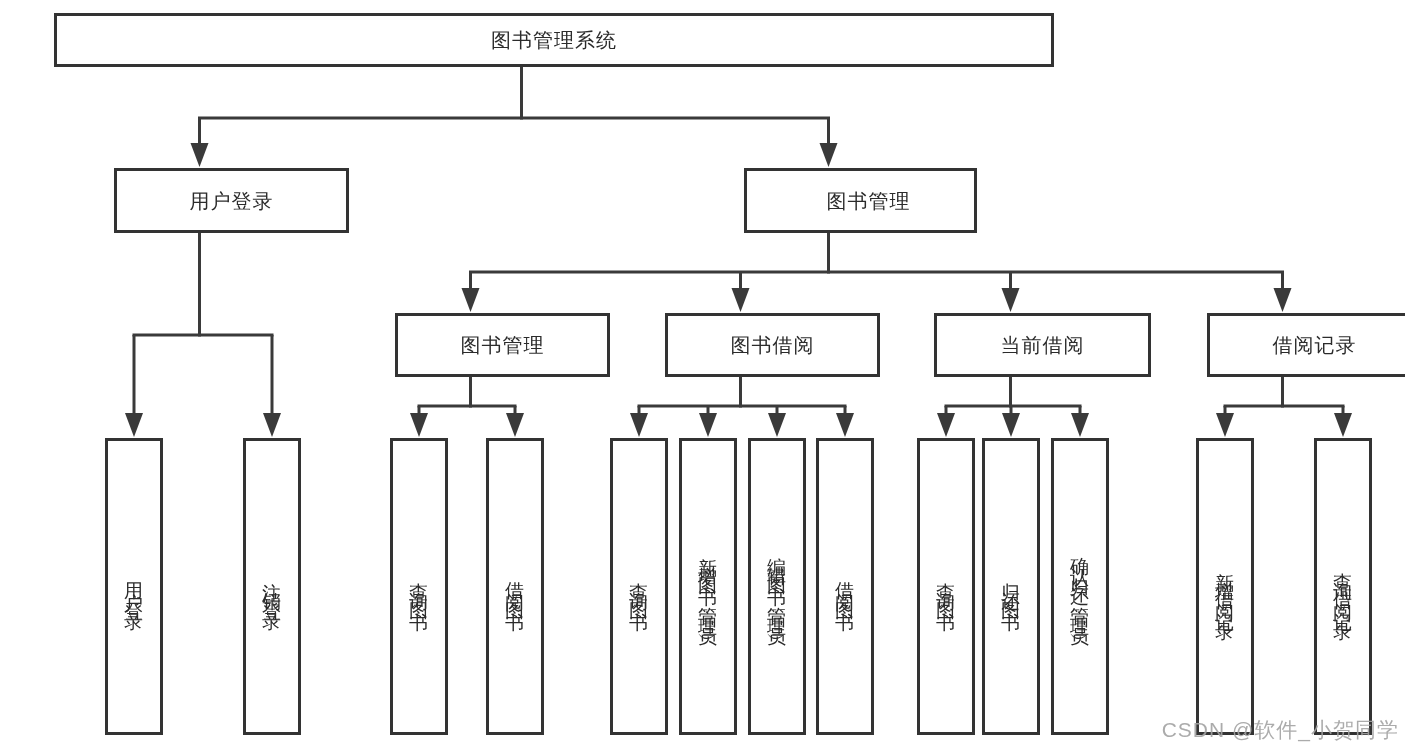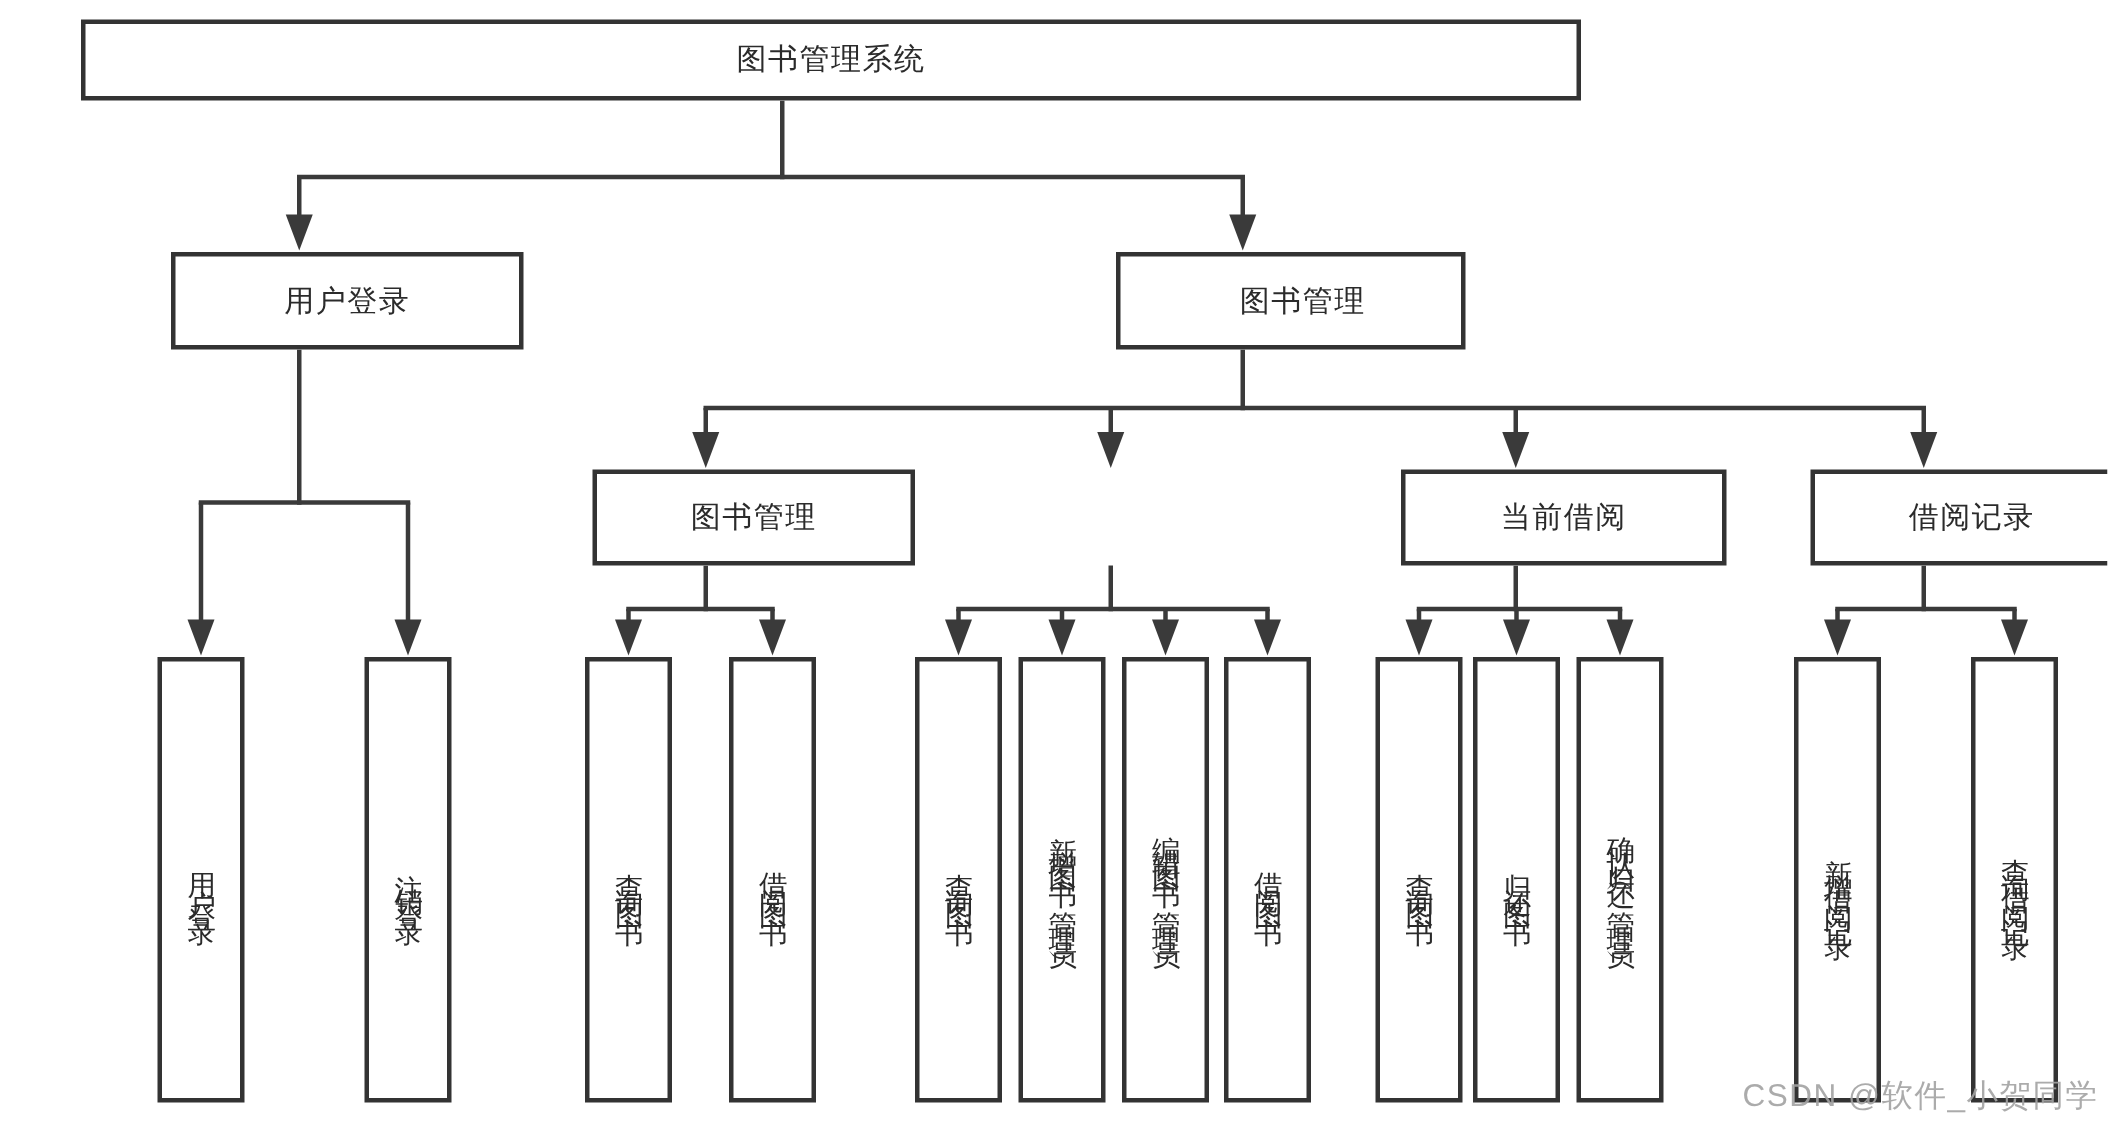--- a/index.html
+++ b/index.html
@@ -143,20 +143,21 @@
     <polygon points="1216,413 1234,413 1225,437"></polygon>
     <polygon points="1334,413 1352,413 1343,437"></polygon>
   </svg>
 
   <div class="box root">图书管理系统</div>
 
   <div class="box lvl2a">用户登录</div>
   <div class="box lvl2b">图书管理</div>
 
   <div class="box lvl3" style="left:363px;">图书管理</div>
+  <div class="box lvl3" style="left:633px;">图书借阅</div>
   <div class="box lvl3" style="left:902px;width:217px;">当前借阅</div>
   <div class="box lvl3" style="left:1175px;text-align:right;">借阅记录</div>
 
   <div class="leaf" style="left:105px;">用户登录</div>
   <div class="leaf" style="left:243px;">注销登录</div>
 
   <div class="leaf" style="left:390px;">查询图书</div>
   <div class="leaf" style="left:486px;">借阅图书</div>
 
   <div class="leaf" style="left:610px;">查询图书</div>

